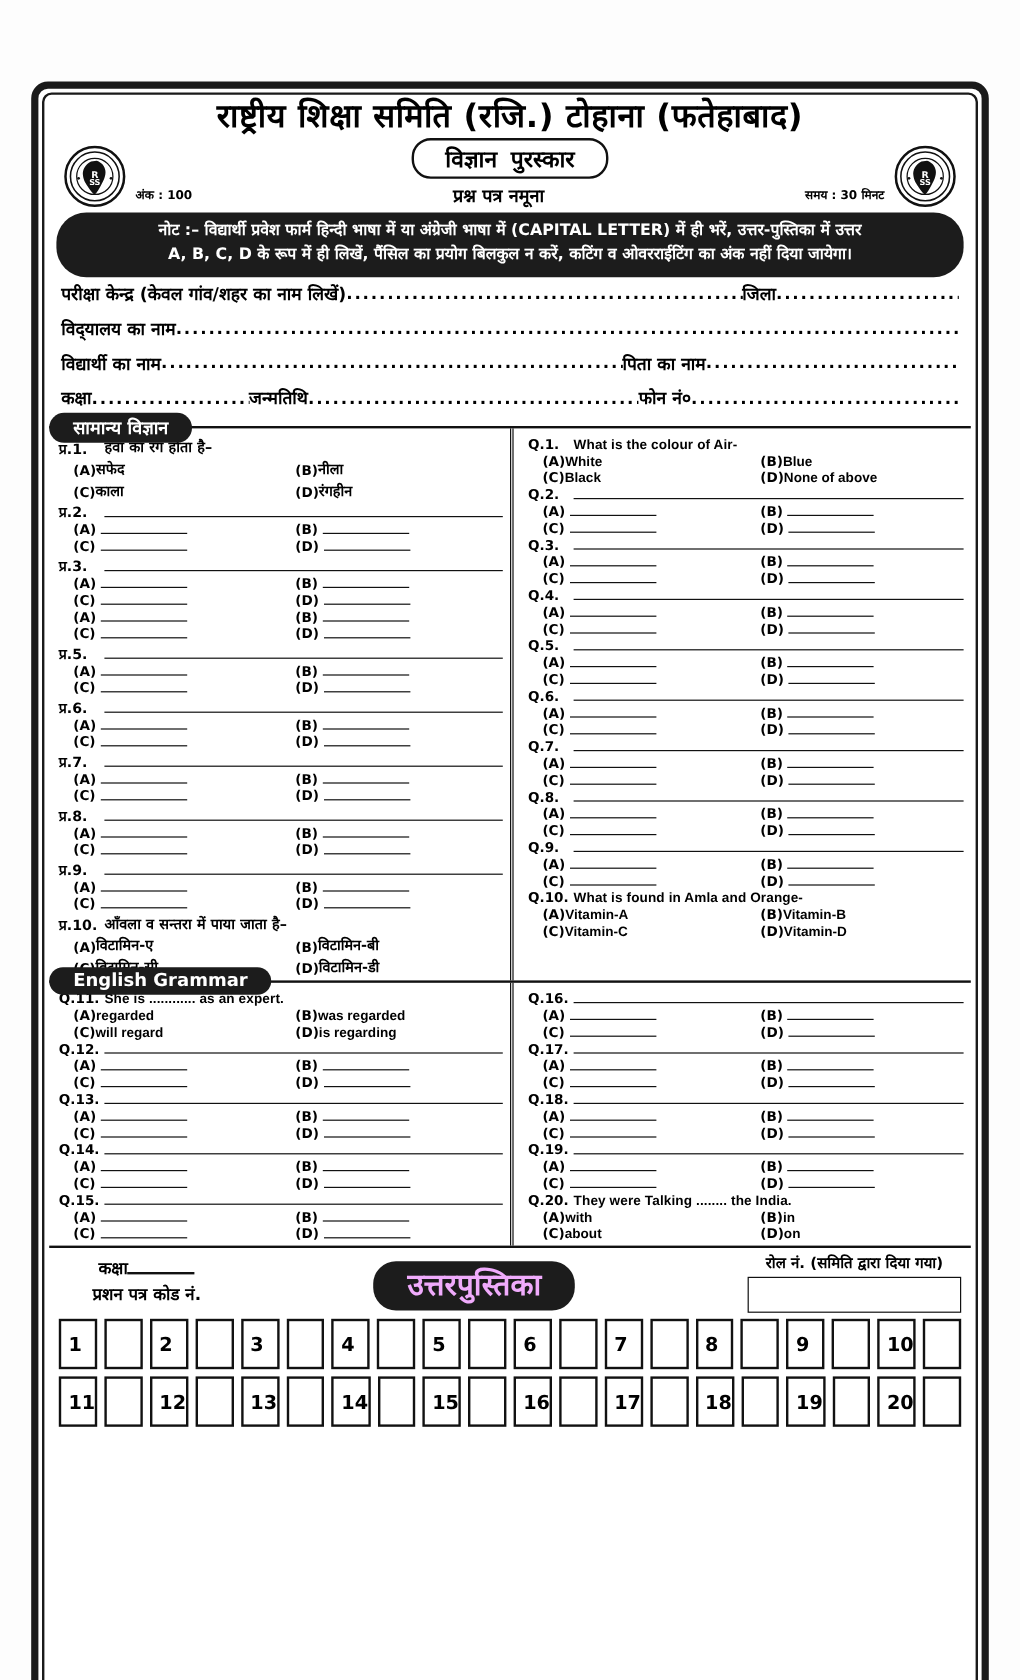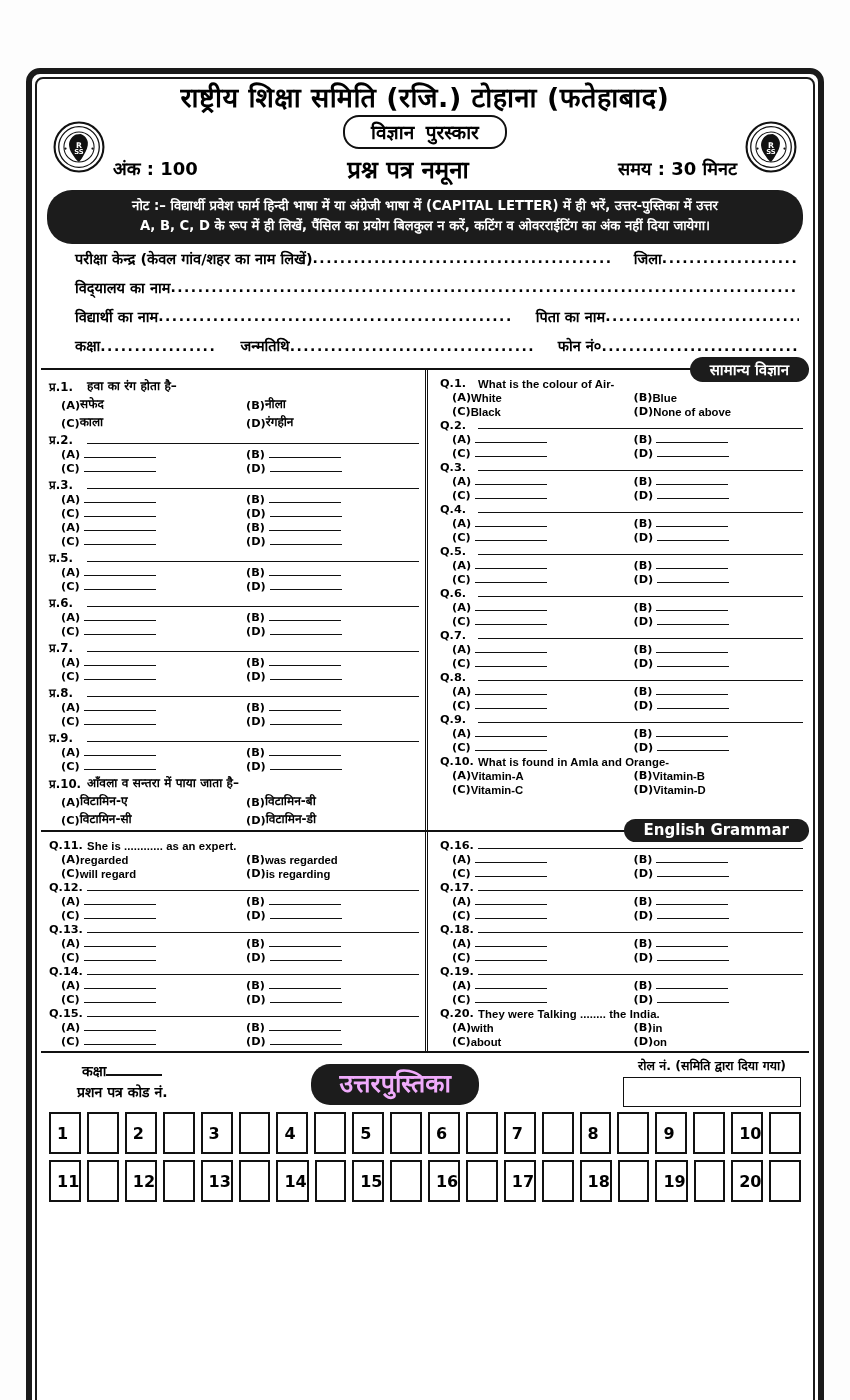--- a/index.html
+++ b/index.html
@@ -54,23 +54,23 @@
     border: 2.5px solid #111;
     border-radius: 16px;
     padding: 2px 26px;
     font-size: 19px; font-weight: 700;
     font-family: Liberation Mono, monospace;
   }
   .meta-row {
     display:flex; align-items:center; justify-content:space-between;
     padding: 2px 64px 0 64px; margin-top: 1px;
   }
-  .meta-side { font-size: 18px; font-weight: 700; white-space:nowrap;
+  .meta-side { font-size: 10px; font-weight: 700; white-space:nowrap;
                font-family:"DejaVu Sans", sans-serif; }
-  .meta-center { font-size: 24px; font-weight: 700;
+  .meta-center { font-size: 15px; font-weight: 700;
                  font-family:"DejaVu Sans", sans-serif; }
 
   
   .note {
     margin: 5px 6px 0 6px;
     background: #1c1c1c; color:#fff;
     border-radius: 25px;
     padding: 6px 12px 7px 12px;
     text-align:center;
     font-size: 13.2px; font-weight: 700; line-height: 1.55;
@@ -78,29 +78,29 @@
   }
 
   
   .particulars { padding: 6px 10px 2px 10px; }
   .pline {
     font-size: 14.5px; font-weight: 600;
     font-family:"DejaVu Sans", sans-serif;
     display:flex; align-items:flex-end; white-space:nowrap;
     margin-bottom: 11px; line-height: 1.25;
   }
-  .lbl { flex: 0 0 auto; margin-left: 24px; }
+  .lbl { flex: 0 0 auto; }
   .dots { flex: 1 1 auto; overflow: hidden; letter-spacing: 1.5px;
           font-size: 14px; }
 
   
   .qsection { position: relative; border-top: 2px solid #111; }
   .badge-wrap {
     position:absolute; left:0; right:0; top:-13px;
-    display:flex; justify-content:flex-end; pointer-events:none; z-index:5;
+    display:flex; justify-content:flex-start; pointer-events:none; z-index:5;
   }
   .badge {
     background:#1c1c1c; color:#fff;
     border-radius: 13px; padding: 2px 20px 3px 20px;
     font-size: 15px; font-weight:700;
     font-family:"DejaVu Sans", sans-serif;
   }
   .cols { display:flex; }
   .col { flex: 1 1 50%; padding: 7px 6px 2px 8px; }
   .col.right { border-left: 3px double #111; padding-left: 12px; }

